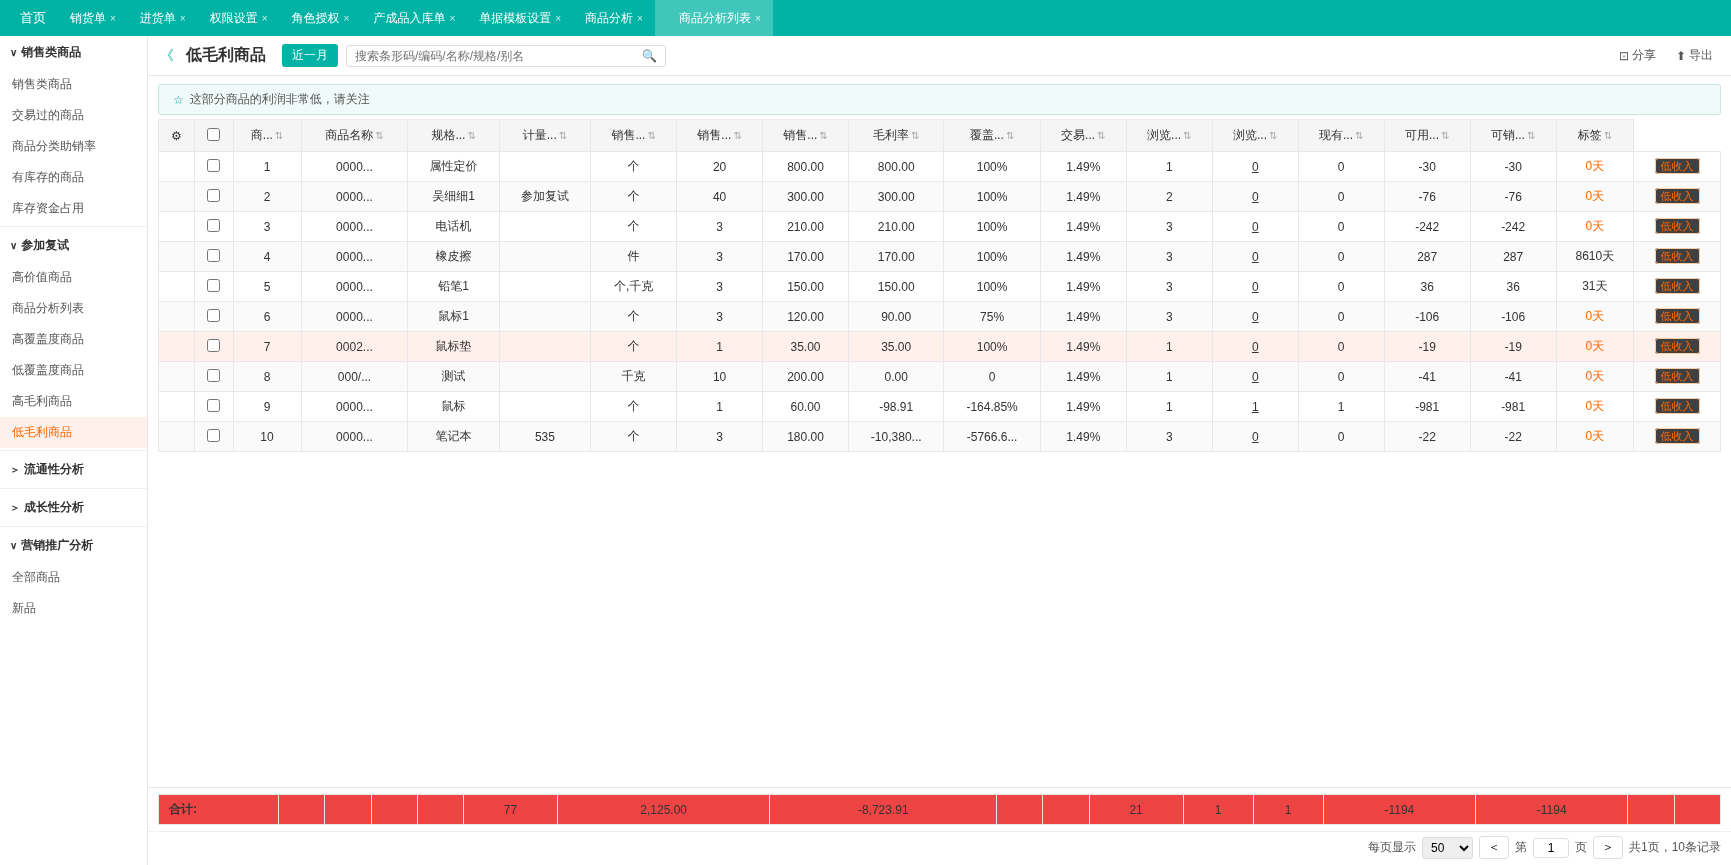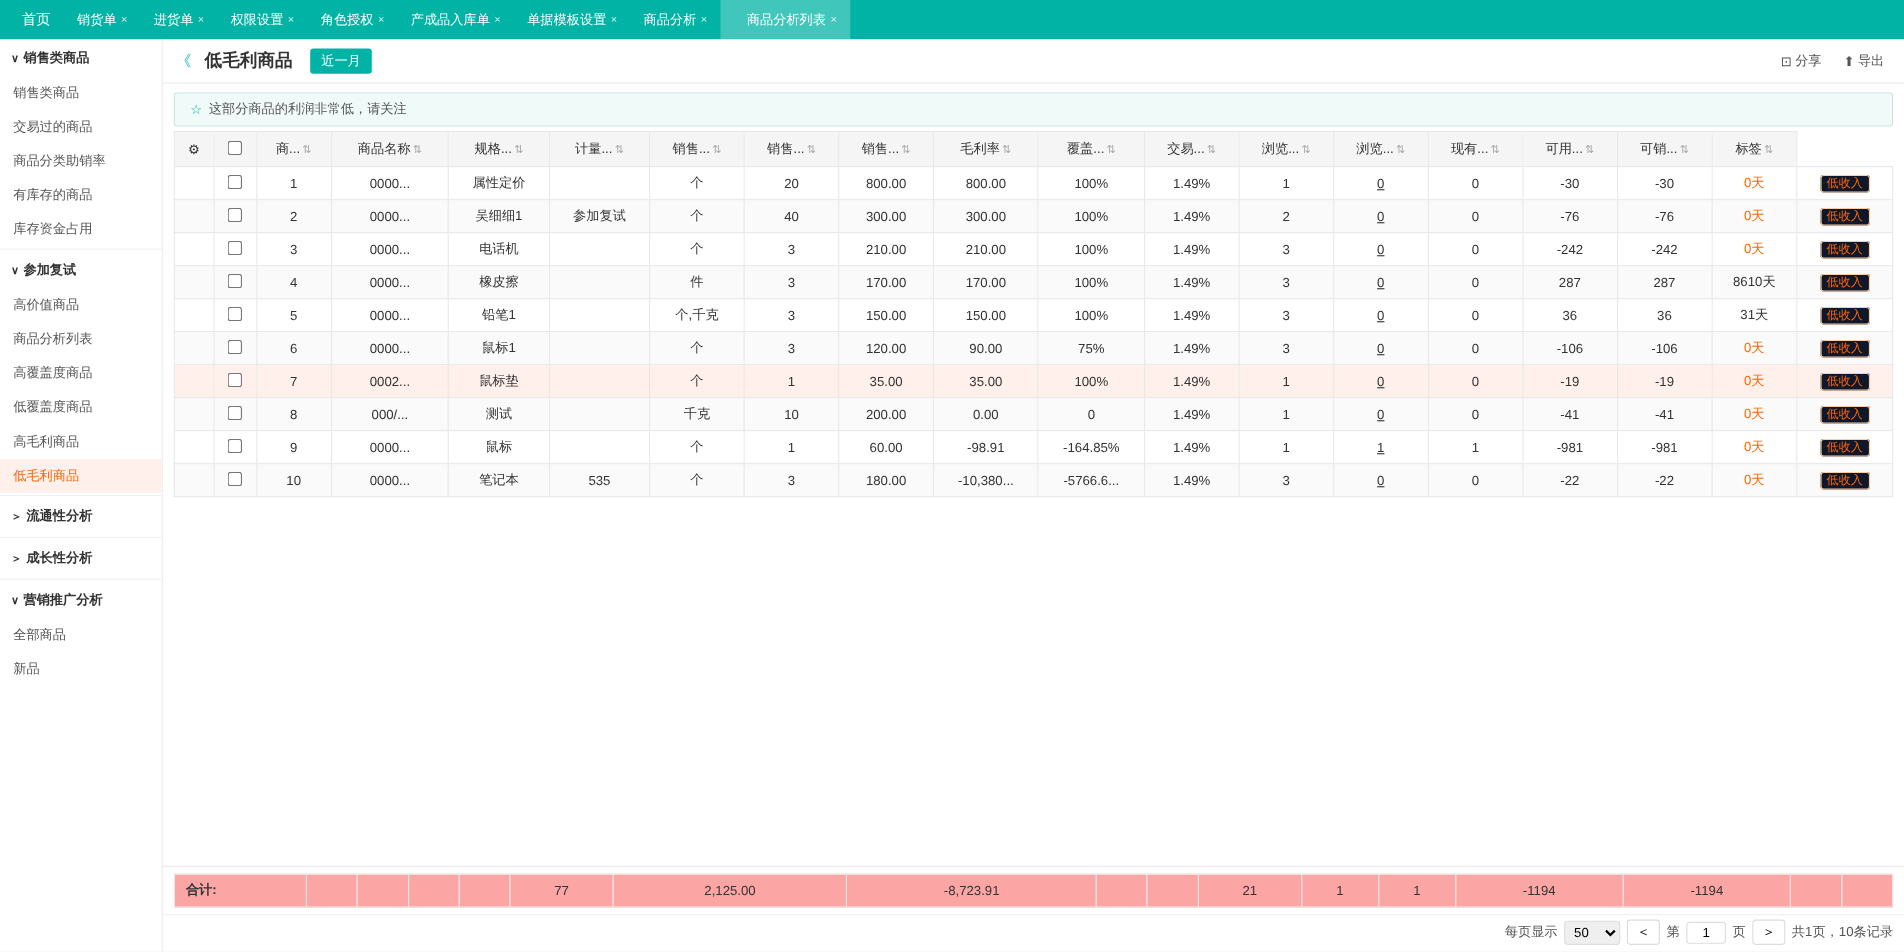--- a/index.html
+++ b/index.html
@@ -193,21 +193,21 @@
     tbody tr:nth-child(even) { background: #fafafa; }
     tbody tr.highlighted { background: #fff0eb; }
     tbody td {
       padding: 6px 6px;
       border: 1px solid #e8e8e8;
       text-align: center;
       color: #333;
       white-space: nowrap;
     }
     .tag-badge {
-      background: #0f172a;
+      background: #404040;
       color: #ff6600;
       border: 1px solid #ffcca3;
       border-radius: 3px;
       padding: 1px 5px;
       font-size: 11px;
     }
 
     
     .footer-bar {
       border-top: 1px solid #e8e8e8;
@@ -254,21 +254,21 @@
     .total-table {
       width: 100%;
       border-collapse: collapse;
       font-size: 12px;
     }
     .total-table td {
       padding: 6px 6px;
       border: 1px solid #e8e8e8;
       text-align: center;
       color: #333;
-      background: #fca5a5;
+      background: #ef4444;
       white-space: nowrap;
     }
     .total-table td:first-child {
       font-weight: bold;
       text-align: left;
       padding-left: 10px;
     }
     input[type=checkbox] { cursor: pointer; }
   </style>
 </head>
@@ -366,20 +366,24 @@
       <div class="sidebar-item">新品</div>
     </div>
   </div>
 
   <div class="content-area">
 
     <div class="content-header">
       <span class="collapse-btn">《</span>
       <span class="page-title">低毛利商品</span>
       <button class="date-filter-btn">近一月</button>
+      <div class="search-box">
+        <input type="text" placeholder="搜索条形码/编码/名称/规格/别名" style="">
+        <span class="search-icon">🔍</span>
+      </div>
       <div class="header-actions">
         <div class="action-btn">
           <span>⊡</span>
           <span>分享</span>
         </div>
         <div class="action-btn">
           <span>⬆</span>
           <span>导出</span>
         </div>
       </div>

